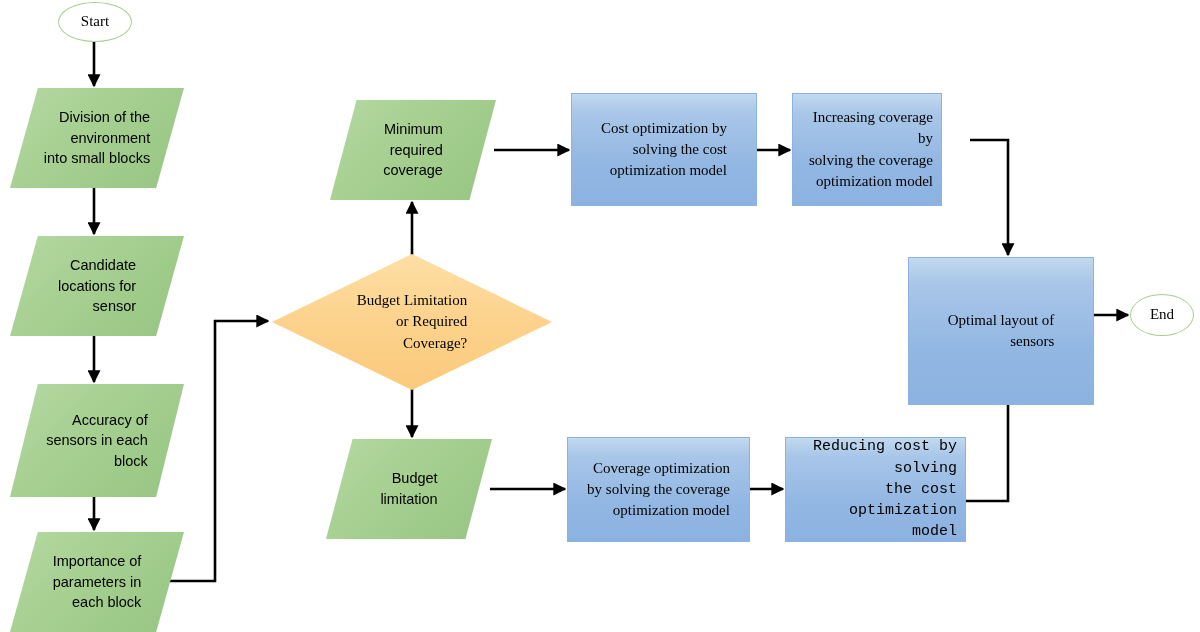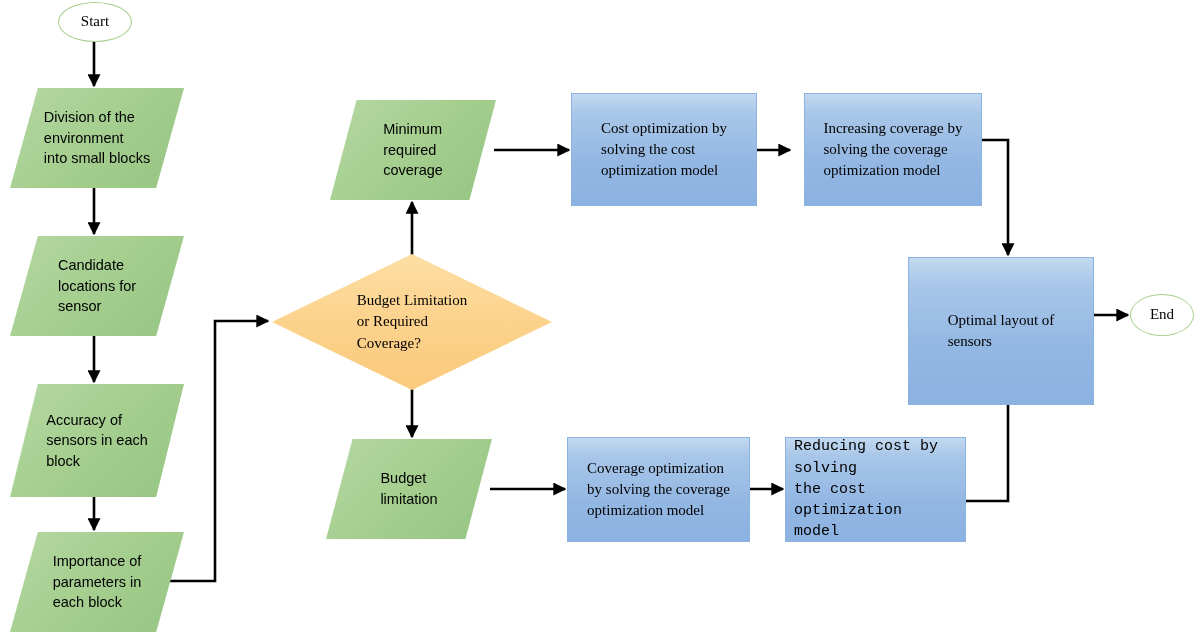--- a/index.html
+++ b/index.html
@@ -25,21 +25,21 @@
     width: 1200px;
     height: 632px;
     pointer-events: none;
   }
   .node {
     position: absolute;
     box-sizing: border-box;
     display: flex;
     align-items: center;
     justify-content: center;
-    text-align: left;
+    text-align: right;
     color: #000000;
     z-index: 2;
   }
   .node .txt {
     display: block;
     white-space: pre-line;
     line-height: 1.42;
   }
 
   
@@ -167,21 +167,21 @@
     <span class="txt">Budget
 limitation</span>
   </div>
 
   <div class="node proc" style="left:571px; top:93px; width:186px; height:113px;">
     <span class="txt">Cost optimization by
 solving the cost
 optimization model</span>
   </div>
 
-  <div class="node proc" style="left:792px; top:93px; width:178px; height:113px;margin-left:12px;">
+  <div class="node proc" style="left:792px; top:93px; width:150px; height:113px;">
     <span class="txt">Increasing coverage by
 solving the coverage
 optimization model</span>
   </div>
 
   <div class="node proc" style="left:567px; top:437px; width:183px; height:105px;">
     <span class="txt">Coverage optimization
 by solving the coverage
 optimization model</span>
   </div>

